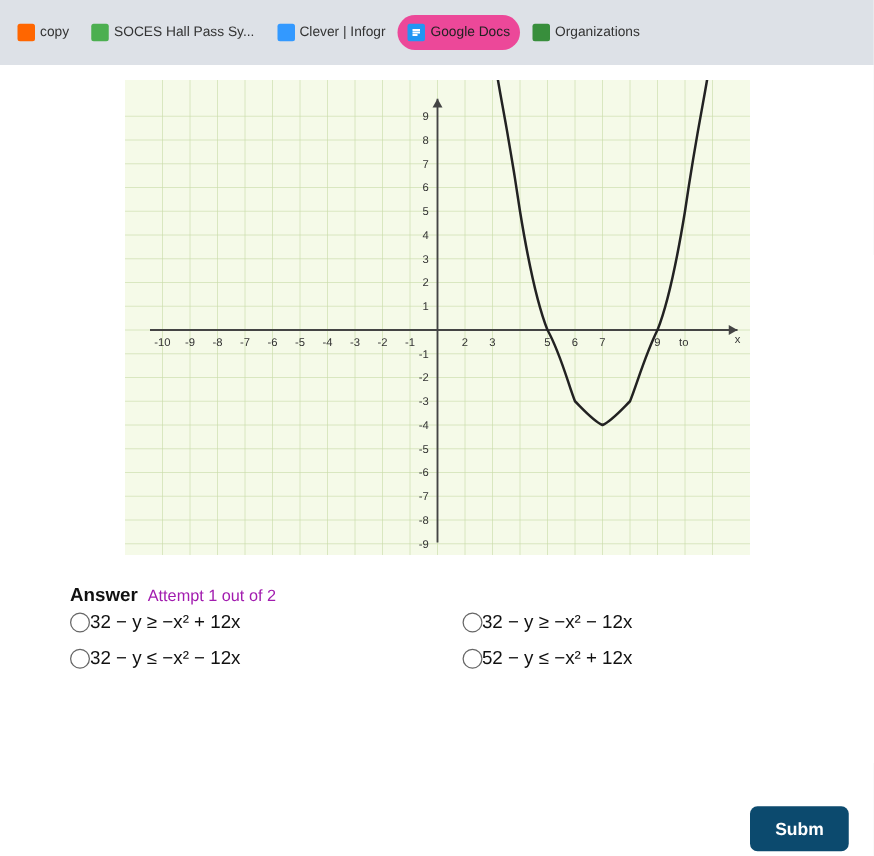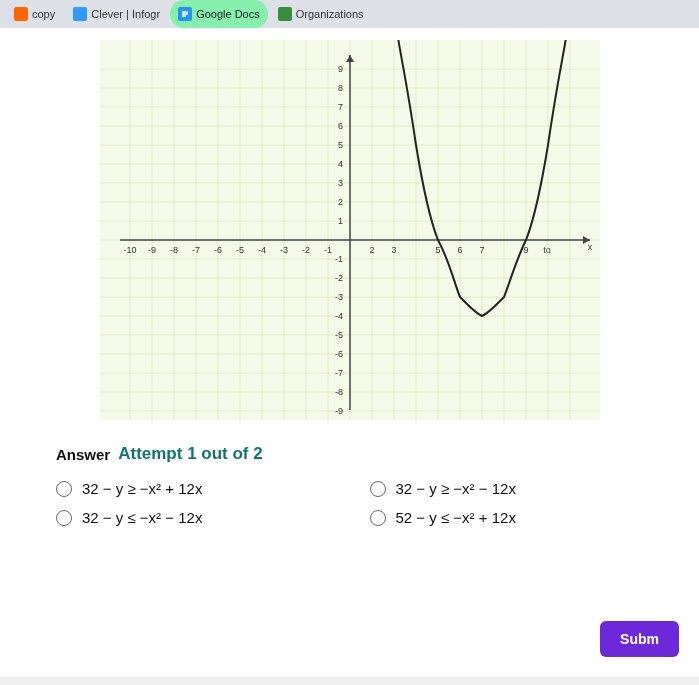--- a/index.html
+++ b/index.html
@@ -9,21 +9,21 @@
       background: #f0f0f0;
       font-family: Arial, sans-serif;
       overflow: hidden;
     }
 
     
     .tab-bar {
       display: flex;
       align-items: center;
       background: #dde1e7;
-      height: 28px;
+      height: 52px;
       padding: 0 6px;
       gap: 2px;
       overflow: hidden;
     }
     .tab-item {
       display: flex;
       align-items: center;
       gap: 4px;
       padding: 4px 8px;
       border-radius: 8px 8px 0 0;
@@ -33,21 +33,21 @@
       cursor: pointer;
       height: 28px;
     }
     .tab-item .favicon {
       width: 14px;
       height: 14px;
       border-radius: 2px;
       flex-shrink: 0;
     }
     .tab-item.active {
-      background: #86efac;
+      background: #ec4899;
       border-radius: 14px;
     }
     .tab-item.active .tab-label { color: #222; }
 
     
     .fav-copy { background: #ff6600; border-radius: 50%; }
     .fav-soces { background: #4CAF50; border-radius: 50%; }
     .fav-clever { background: #3399ff; border-radius: 50%; }
     .fav-gdocs { background: #2196F3; border-radius: 2px; display: flex; align-items: center; justify-content: center; }
     .fav-nyu { background: #4CAF50; border-radius: 50%; }
@@ -76,64 +76,62 @@
     
     .answer-section {
       width: 100%;
       padding: 16px 40px 0;
       margin-top: 8px;
     }
     .answer-header {
       display: flex;
       align-items: center;
       gap: 8px;
-      margin-bottom: 16px;
+      margin-bottom: 4px;
     }
     .answer-label {
       font-weight: bold;
       font-size: 15px;
       color: #111;
     }
     .attempt-text {
-      font-size: 17px;
-      color: #0f766e;
-      font-weight: bold;
+      font-size: 13px;
+      color: #a21caf;
     }
 
     .options-grid {
       display: grid;
       grid-template-columns: 1fr 1fr;
       gap: 12px 40px;
       margin-bottom: 20px;
     }
     .option-item {
       display: flex;
       align-items: center;
-      gap: 10px;
       cursor: pointer;
     }
     .radio-circle {
       width: 16px;
       height: 16px;
       border: 1.5px solid #666;
       border-radius: 50%;
       flex-shrink: 0;
       background: #fff;
     }
     .option-text {
       font-size: 15px;
       color: #111;
     }
 
     
     .submit-btn {
       position: absolute;
       right: 20px;
       bottom: 20px;
-      background: #6d28d9;
+      background: #0c4a6e;
       color: #fff;
       border: none;
       border-radius: 6px;
       padding: 10px 20px;
       font-size: 14px;
       font-weight: bold;
       cursor: pointer;
     }
 
     
@@ -142,20 +140,24 @@
       height: 380px;
     }
   </style>
 </head>
 <body>
 
 <div class="tab-bar">
   <div class="tab-item">
     <div class="favicon fav-copy"></div>
     <span class="tab-label">copy</span>
+  </div>
+  <div class="tab-item">
+    <div class="favicon fav-soces"></div>
+    <span class="tab-label">SOCES Hall Pass Sy...</span>
   </div>
   <div class="tab-item">
     <div class="favicon fav-clever"></div>
     <span class="tab-label">Clever | Infogr</span>
   </div>
   <div class="tab-item active">
     <div class="favicon fav-gdocs">
       <svg width="10" height="10" viewBox="0 0 10 10">
           <rect width="10" height="10" fill="#2196F3"></rect>
           <line x1="2" y1="3" x2="8" y2="3" stroke="#fff" stroke-width="1.5"></line>

